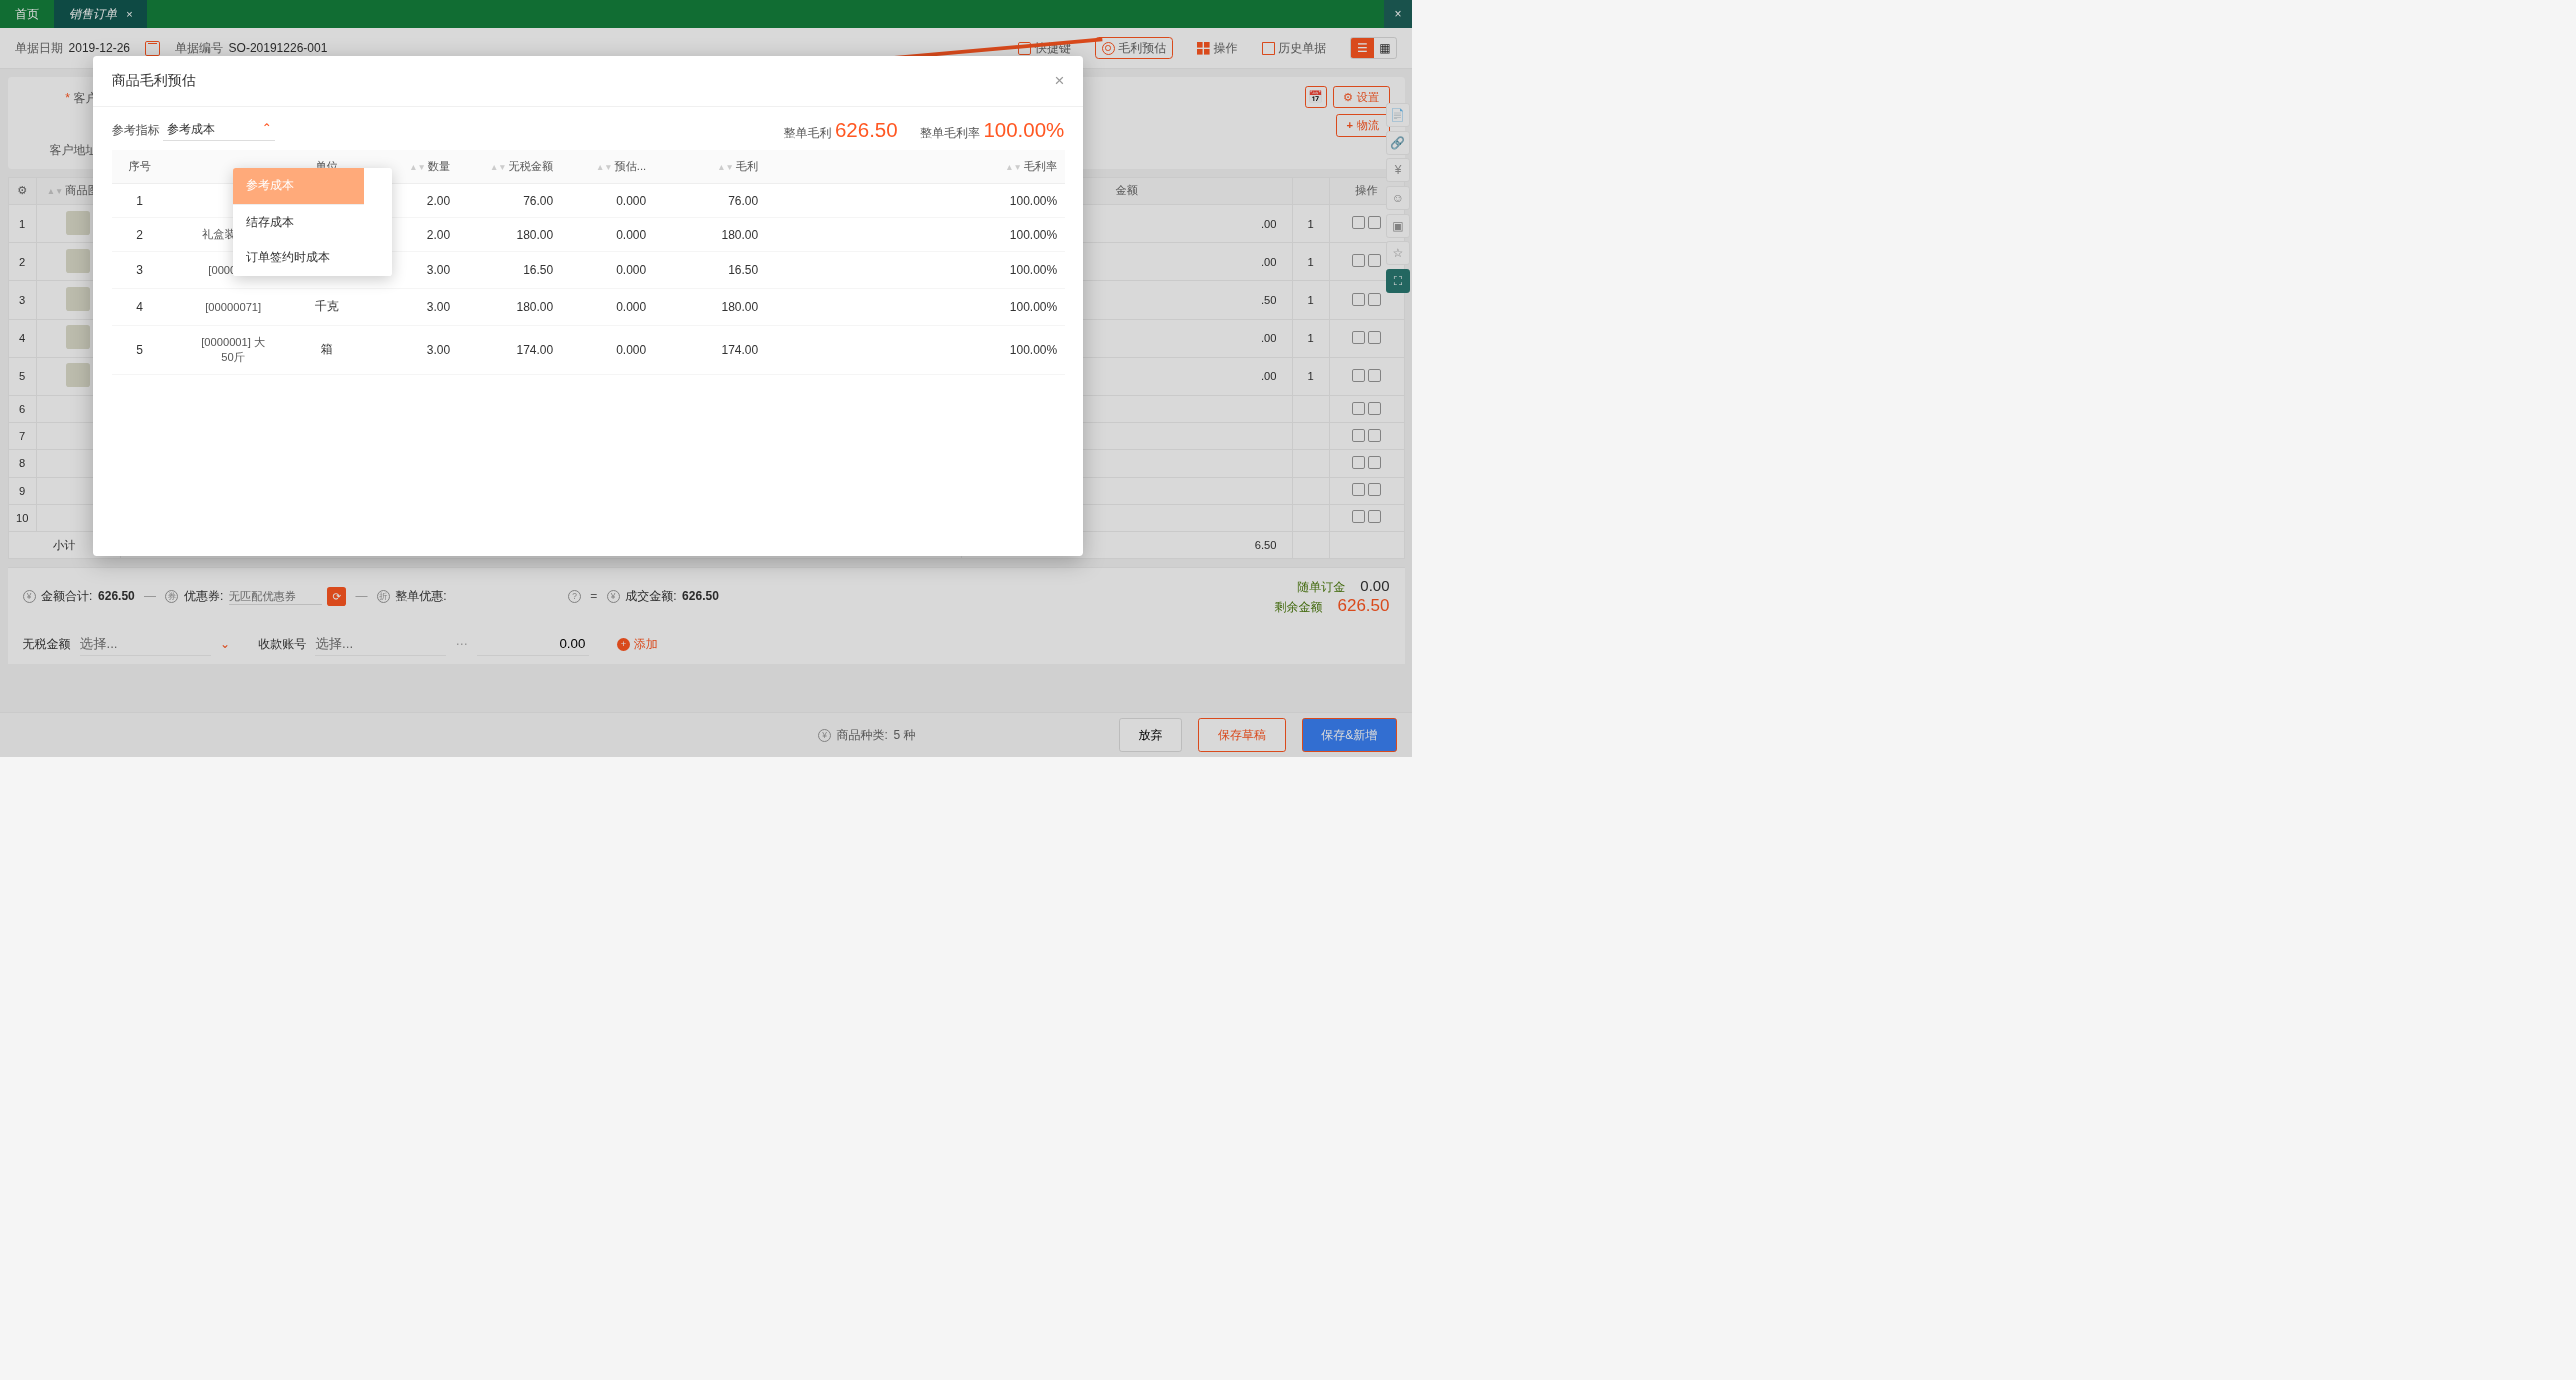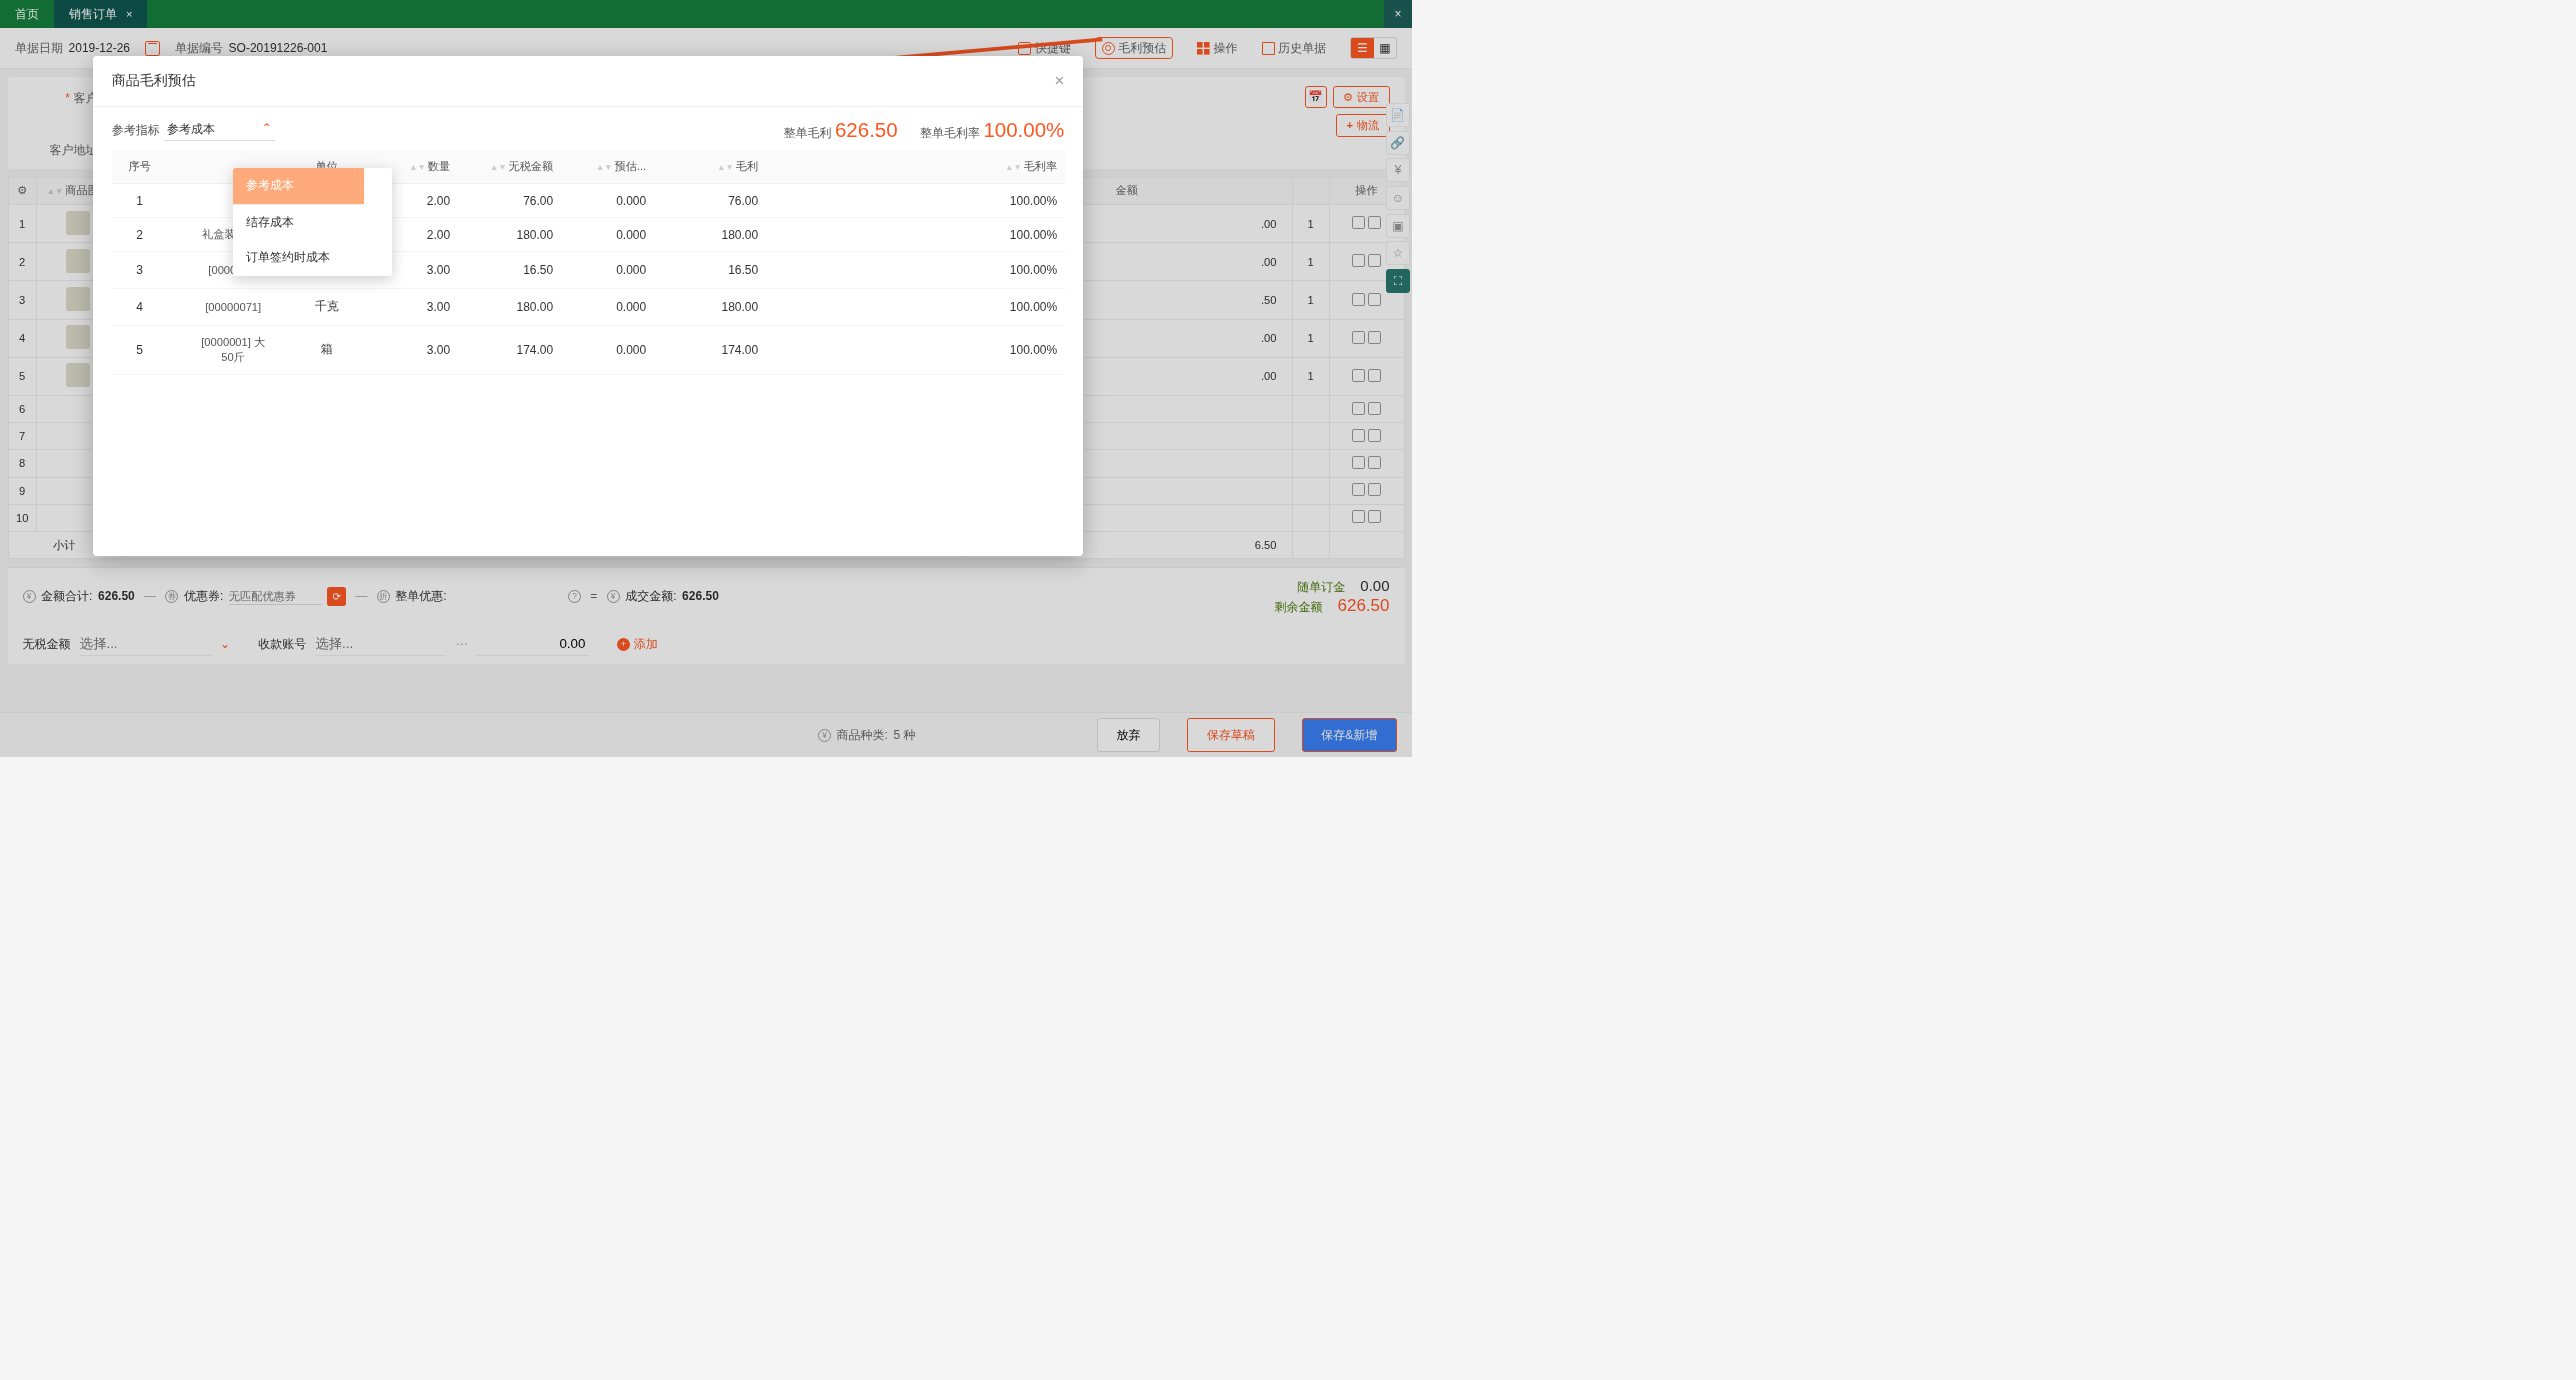--- a/index.html
+++ b/index.html
@@ -1,21 +1,21 @@
 <!DOCTYPE html>
 <html style="font-size:15px"><head>
 <meta charset="utf-8">
 <style>
 * { box-sizing: border-box; margin: 0; padding: 0; }
 body { font-family: "PingFang SC", "Microsoft YaHei", sans-serif; font-size: 12px; color: #333; background: #f5f5f5; width: 1412px; height: 757px; overflow: hidden; position: relative; }
 
 
 .top-tabs { background: #15803d; height: 28px; display: flex; align-items: center; }
 .tab { padding: 0 15px; height: 28px; line-height: 28px; color: #fff; font-size: 12px; cursor: pointer; }
-.tab.active { background: #115851; }
+.tab.active { background: #115851; font-style: italic; }
 .tab .close-x { margin-left: 5.6px; font-size: 11.2px; }
 .top-close { margin-left: auto; width: 28px; height: 28px; background: #1e615a; color: #fff; display: flex; align-items: center; justify-content: center; cursor: pointer; }
 
 
 .toolbar { background: #fff; height: 41px; display: flex; align-items: center; padding: 0 15px; border-bottom: 0.9px solid #eee; }
 .toolbar .lbl { color: #666; margin-right: 5.6px; }
 .toolbar .val { color: #333; font-weight: 500; margin-right: 15px; }
 .toolbar .cal-icn { width: 15px; height: 15px; border: 0.9px solid #ff5722; border-radius: 1.9px; margin-right: 15px; position: relative; }
 .toolbar .cal-icn::before { content: ""; position: absolute; top: 1.9px; left: 1.9px; right: 1.9px; height: 0.9px; background: #ff5722; }
 .toolbar-right { margin-left: auto; display: flex; align-items: center; gap: 24px; }
@@ -74,21 +74,21 @@
 .sel { color: #aaa; border: none; background: transparent; width: 131px; border-bottom: 0.9px solid #eee; padding: 3.7px 0; }
 .chev { color: #ff5722; }
 .dots { color: #aaa; }
 .amt-in { border: none; border-bottom: 0.9px solid #eee; width: 112px; text-align: right; padding: 3.7px; }
 .add-link { color: #ff5722; display: inline-flex; align-items: center; gap: 3.7px; cursor: pointer; }
 .plus-circ { display: inline-block; width: 13px; height: 13px; border-radius: 50%; background: #ff5722; color: #fff; font-size: 9.3px; text-align: center; line-height: 13px; }
 
 
 .footer { position: absolute; bottom: 0; left: 0; right: 0; height: 45px; background: #fafafa; border-top: 0.9px solid #eee; display: flex; align-items: center; padding: 0 15px; gap: 9.3px; }
 .footer .info { color: #666; display: inline-flex; align-items: center; gap: 5.6px; }
-.footer-btns { margin-left: auto; display: flex; gap: 27px; }
+.footer-btns { margin-left: auto; display: flex; gap: 16px; }
 .btn { padding: 7.5px 18.7px; border-radius: 2.8px; font-size: 12px; cursor: pointer; border: 0.9px solid #ddd; background: #fff; }
 .btn.save-draft { border-color: #ff5722; color: #ff5722; }
 .btn.save-new { background: #3b82f6; border-color: #ff5722; color: #fff; }
 
 
 .rail { position: absolute; right: 0; top: 103px; width: 26px; display: flex; flex-direction: column; gap: 3.7px; }
 .rail-btn { width: 24px; height: 24px; background: #fff; border: 0.9px solid #eee; border-radius: 2.8px; display: flex; align-items: center; justify-content: center; color: #999; cursor: pointer; }
 .rail-btn.on { background: #2a7871; color: #fff; border-color: #2a7871; }
 
 

